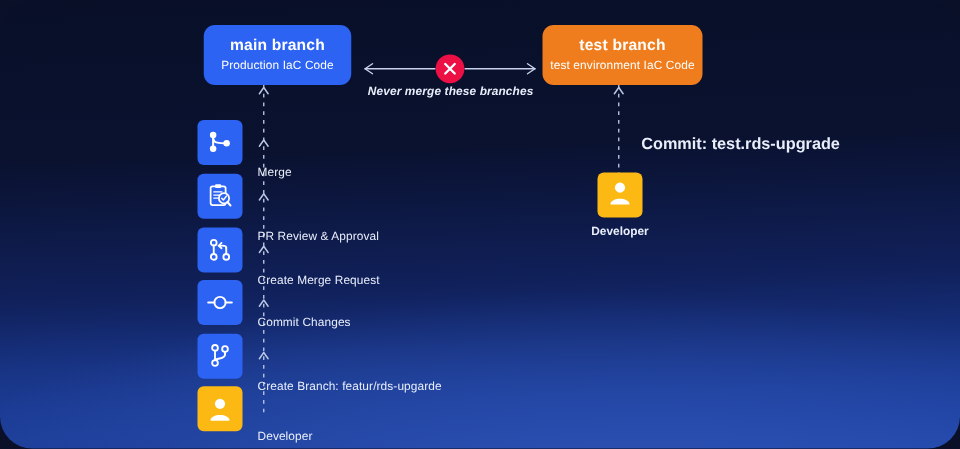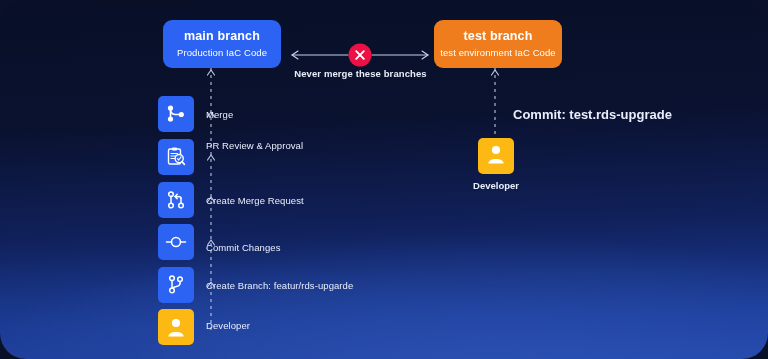--- a/index.html
+++ b/index.html
@@ -73,20 +73,21 @@
   #never-merge-label {
     position: absolute;
     left: 283px;
     top: 68px;
     width: 155px;
     text-align: center;
     font-size: 9.5px;
     font-weight: bold;
     color: #e8edfb;
     letter-spacing: 0.1px;
+    font-style: italic;
   }
 
   
   .step-icon {
     position: absolute;
     left: 158px;
     width: 36px;
     height: 36px;
     border-radius: 5px;
     display: flex;
@@ -97,20 +98,21 @@
   .step-icon.amber { background: #fdb913; }
   .step-icon svg { display: block; }
 
   .step-label {
     position: absolute;
     left: 206px;
     font-size: 9.5px;
     color: #e9eefb;
     white-space: nowrap;
     letter-spacing: 0.08px;
+    margin-top: 24px;
   }
   .step-label.bold { font-weight: normal; }
 
   
   #left-track, #right-track {
     position: absolute;
   }
   #left-track { left: 204px; top: 68px; width: 14px; height: 262px; }
   #right-track { left: 488px; top: 68px; width: 14px; height: 90px; }
   #left-track svg, #right-track svg { display: block; }
@@ -214,21 +216,21 @@
           <line x1="6" y1="7.5" x2="12.5" y2="7.5"></line>
           <line x1="6" y1="10" x2="12.5" y2="10"></line>
           <line x1="6" y1="12.5" x2="10" y2="12.5"></line>
         </g>
         <circle cx="14.2" cy="12.6" r="4.1" fill="#2d63f2" stroke="#ffffff" stroke-width="1.4"></circle>
         <polyline points="12.4,12.6 13.7,14 16.1,10.9" fill="none" stroke="#ffffff" stroke-width="1.2" stroke-linecap="round" stroke-linejoin="round"></polyline>
         <line x1="16.9" y1="15.6" x2="19.4" y2="18.4" stroke="#ffffff" stroke-width="1.6" stroke-linecap="round"></line>
       </svg>
     </span>
   </div>
-  <div class="step-label" style="top:140px">PR Review &amp; Approval</div>
+  <div class="step-label" style="top:160px">PR Review &amp; Approval</div>
 
   <div class="step-icon blue" style="top:182px">
     <span>
       <svg width="22" height="22" viewBox="0 0 22 22">
         <g stroke="#ffffff" stroke-width="1.5" fill="none" stroke-linecap="round">
           <line x1="6" y1="7.2" x2="6" y2="14.3"></line>
           <line x1="16" y1="9" x2="16" y2="14.3"></line>
           <path d="M10.5 7.5 C 13.5 7.5, 16 7.2, 16 9.2"></path>
           <polyline points="12.2,5.3 10,7.5 12.2,9.6"></polyline>
         </g>
@@ -244,21 +246,21 @@
     <span>
       <svg width="22" height="22" viewBox="0 0 22 22">
         <g stroke="#ffffff" stroke-width="1.5" stroke-linecap="round">
           <line x1="1.5" y1="11" x2="6.6" y2="11"></line>
           <line x1="15.4" y1="11" x2="20.5" y2="11"></line>
         </g>
         <circle cx="11" cy="11" r="4.5" fill="none" stroke="#ffffff" stroke-width="1.5"></circle>
       </svg>
     </span>
   </div>
-  <div class="step-label" style="top:242px">Commit Changes</div>
+  <div class="step-label" style="top:229px">Commit Changes</div>
 
   <div class="step-icon blue" style="top:267px">
     <span>
       <svg width="22" height="22" viewBox="0 0 22 22">
         <g stroke="#ffffff" stroke-width="1.5" fill="none" stroke-linecap="round">
           <line x1="7" y1="6.5" x2="7" y2="14.2"></line>
           <line x1="15" y1="7.3" x2="15" y2="9.5"></line>
           <path d="M15 9.6 C 15 13, 11 12.3, 7.6 13.6"></path>
         </g>
         <circle cx="7" cy="4.3" r="2.3" fill="none" stroke="#ffffff" stroke-width="1.5"></circle>

